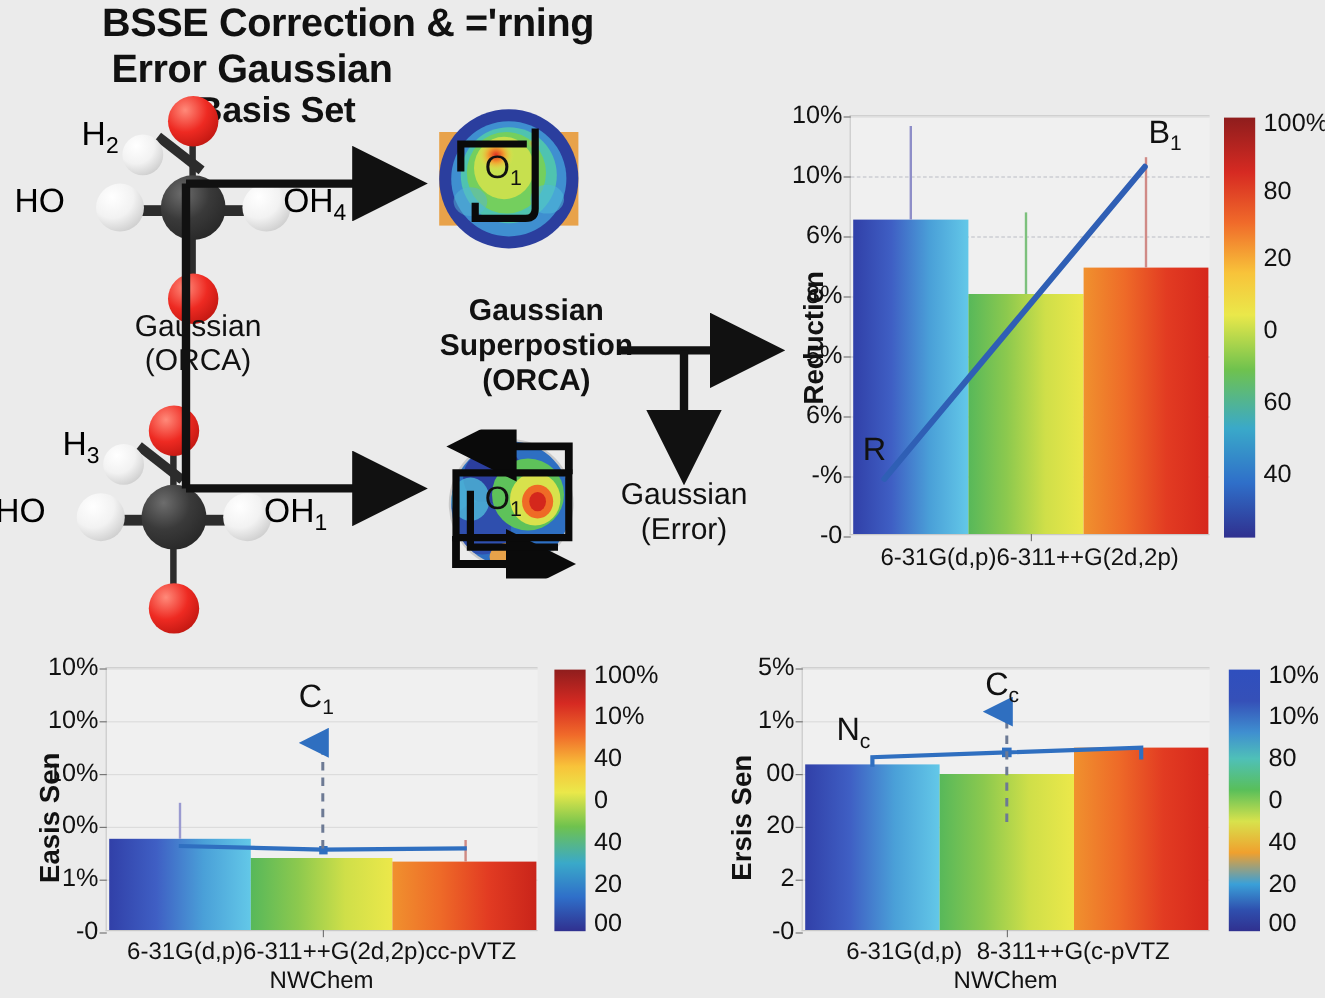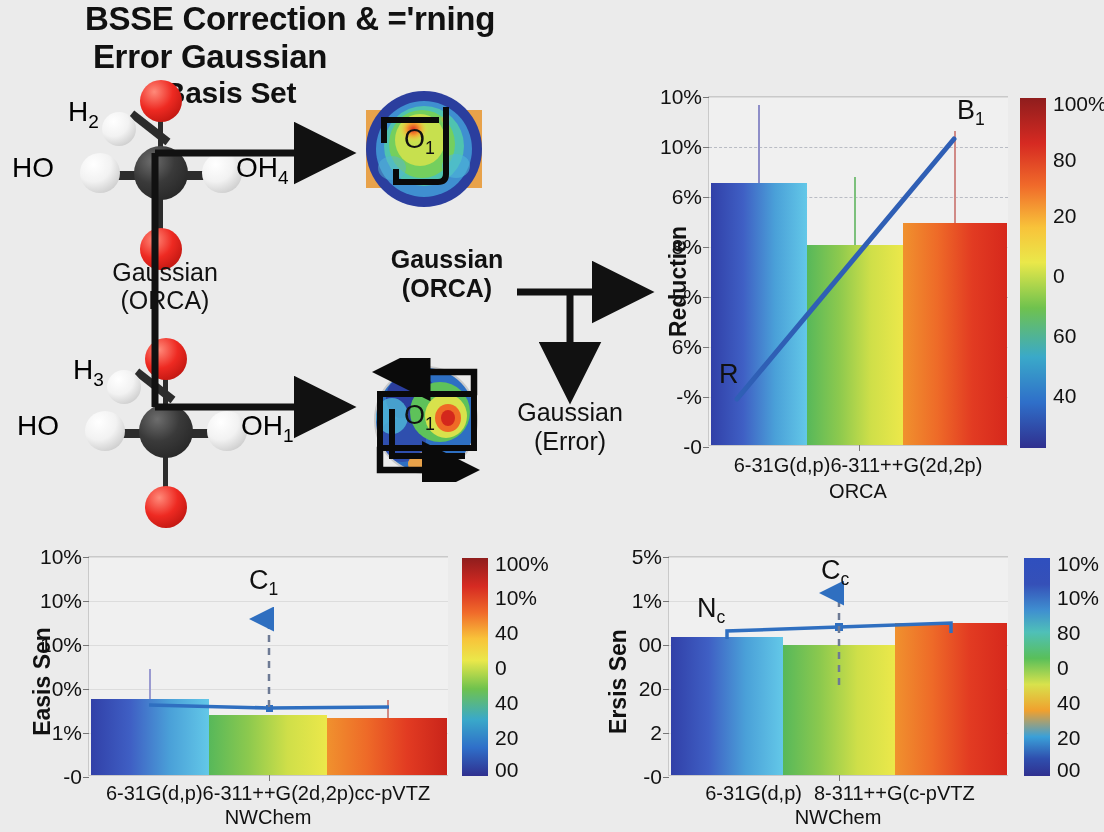--- a/index.html
+++ b/index.html
@@ -148,21 +148,21 @@
   </div>
   <div class="mol-label" style="left:196px; top:72px;">
     <span>OH</span><sub>4</sub>
   </div>
 </div>
 <div class="mol-caption" style="left:40px; top:258px; width:250px;">
   <div>Gaussian</div>
   <div>(ORCA)</div>
 </div>
 
-<div class="molecule" style="left:45px; top:338px; width:260px; height:180px;">
+<div class="molecule" style="left:24px; top:338px; width:260px; height:180px;">
   <div class="bond dbl" style="left:116px; top:28px; width:9px; height:60px;"></div>
   <div class="bond dbl" style="left:116px; top:108px; width:9px; height:58px;"></div>
   <div class="bond" style="left:60px; top:91px; width:62px; height:9px;"></div>
   <div class="bond" style="left:119px; top:91px; width:62px; height:9px;"></div>
   <div class="bond" style="left:82px; top:58px; width:46px; height:8px; transform:rotate(38deg); transform-origin:100% 50%;"></div>
   <div class="atom o" style="left:100px; top:0px; width:42px; height:42px;"></div>
   <div class="atom o" style="left:100px; top:148px; width:42px; height:42px;"></div>
   <div class="atom h" style="left:40px; top:73px; width:40px; height:40px;"></div>
   <div class="atom h" style="left:162px; top:73px; width:40px; height:40px;"></div>
   <div class="atom h" style="left:62px; top:32px; width:34px; height:34px;"></div>
@@ -256,20 +256,21 @@
     <path d="M18,36 L112,36 L112,90 L18,90 Z" stroke="#0a0a0a" stroke-width="6" fill="none"></path>
     <path d="M30,54 L30,64 L30,98 L100,98" stroke="#0a0a0a" stroke-width="6" fill="none" stroke-linecap="square"></path>
   </svg>
   <div class="orb-text" style="left:42px; top:42px;">
     <span>O</span><sub>1</sub>
   </div>
 </div>
 
 <div class="flow-text" style="left:332px; top:245px; width:230px;">
   <div>Gaussian</div>
+  <div>Superpostion</div>
   <div>(ORCA)</div>
 </div>
 
 <svg class="arrow-svg" style="left:512px; top:280px;" width="140" height="120" viewBox="0 0 140 120">
   <defs>
     <marker id="ah3" markerWidth="9" markerHeight="9" refX="5.5" refY="4.5" orient="auto">
       <path d="M0,0 L9,4.5 L0,9 z" fill="#111"></path>
     </marker>
   </defs>
   <path d="M5,12 L118,12" stroke="#111" stroke-width="7" fill="none" marker-end="url(#ah3)"></path>
@@ -336,21 +337,20 @@
     </div>
     <div class="annot" style="left:248px; top:-2px;">
       <span>B</span><sub>1</sub>
     </div>
   </div>
 
   <div class="xlabels" style="left:48px; top:366px; width:340px;">
     <div class="xlabel-group">6-31G(d,p)</div>
     <div class="xlabel-group">6-311++G(2d,2p)</div>
   </div>
-  <div class="xaxis-title" style="left:68px; top:392px; width:300px;">ORCA</div>
 
   <div class="cbar" style="left:380px; top:10px; width:26px; height:350px;">
     <div class="cbar-grad"></div>
     <div class="cbar-label" style="top:6px;">100%</div>
     <div class="cbar-label" style="top:62px;">80</div>
     <div class="cbar-label" style="top:118px;">20</div>
     <div class="cbar-label" style="top:178px;">0</div>
     <div class="cbar-label" style="top:238px;">60</div>
     <div class="cbar-label" style="top:298px;">40</div>
   </div>

